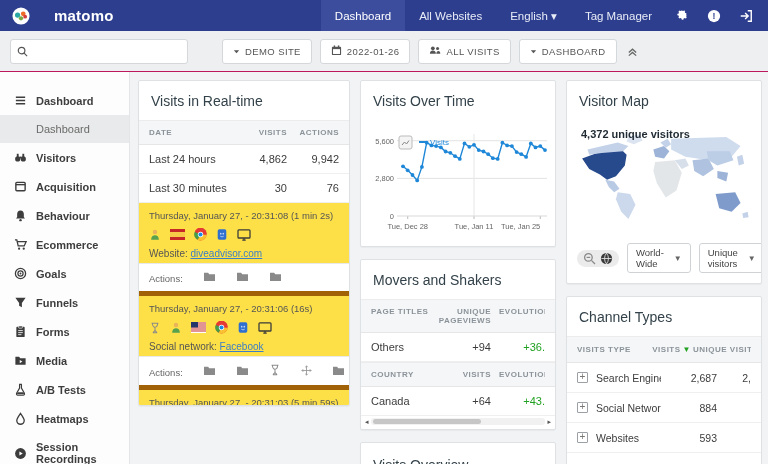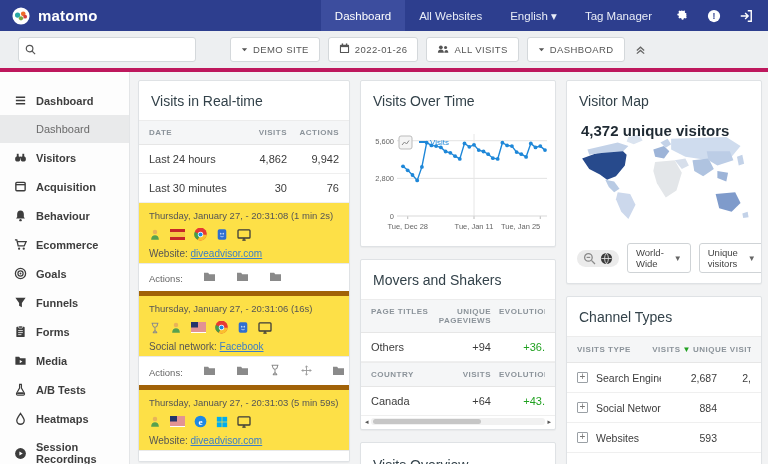--- a/index.html
+++ b/index.html
@@ -2,30 +2,30 @@
 <html><head>
 <meta charset="utf-8">
 <style>
   * { margin:0; padding:0; box-sizing:border-box; }
   html,body { width:768px; height:464px; overflow:hidden; background:#f2f3f4;
     font-family:"Liberation Sans", sans-serif; }
   .app { width:768px; height:464px; display:flex; flex-direction:column; overflow:hidden; }
 
   
   .navbar { height:31px; background:#2d3e8e; display:flex; align-items:stretch; color:#fff; flex:0 0 31px; }
-  .brand { display:flex; align-items:center; gap:8px; padding:0 12px; }
+  .brand { display:flex; align-items:center; gap:24px; padding:0 12px; }
   .brand-name { font-size:15px; font-weight:bold; letter-spacing:.2px; }
   .nav-spacer { flex:1; }
   .nav-item { display:flex; align-items:center; padding:0 14px; font-size:11.5px; color:#e8ecf7; cursor:pointer; }
   .nav-item.active { background:#3c4d9e; color:#fff; }
   .nav-icon { display:flex; align-items:center; padding:0 9px; cursor:pointer; }
   .nav-icon svg { display:block; }
 
   
-  .toolbar { height:41px; background:#edeff1; border-bottom:4px solid #be185d; display:flex; align-items:center; padding:0 18px; gap:8px; flex:0 0 41px; }
+  .toolbar { height:41px; background:#edeff1; border-bottom:1px solid #be185d; display:flex; align-items:center; padding:0 10px; gap:8px; flex:0 0 41px; }
   .searchbox { width:178px; height:25px; background:#fff; border:1px solid #d4d8db; border-radius:3px; display:flex; align-items:center; padding:0 6px; gap:5px; }
   .searchbox input { border:none; outline:none; flex:1; font-size:11px; min-width:0; background:transparent; }
   .tb-btn { height:25px; background:#fff; border:1px solid #d4d8db; border-radius:3px; display:flex; align-items:center; gap:5px; padding:0 10px; font-size:9.5px; color:#555; letter-spacing:.4px; cursor:pointer; white-space:nowrap; }
   .tb-group { display:flex; align-items:center; gap:8px; margin-left:26px; }
   .collapse-btn { color:#666; cursor:pointer; margin-left:2px; display:flex; }
 
   
   .body { flex:1; display:flex; overflow:hidden; }
   .sidebar { width:130px; background:#fdfdfd; border-right:1px solid #e3e5e7; padding-top:14px; overflow:hidden; flex:0 0 130px; }
   .side-item { display:flex; align-items:center; gap:9px; padding:8px 6px 8px 14px; font-size:11px; font-weight:bold; color:#3d3d3d; cursor:pointer; }
@@ -60,21 +60,21 @@
 
   
   .mini-scroll { display:flex; align-items:center; gap:2px; padding:2px 4px 4px; }
   .mini-scroll .arr { font-size:7px; color:#555; line-height:1; }
   .mini-track { flex:1; height:7px; background:#f1f1f1; border-radius:3px; position:relative; }
   .mini-thumb { position:absolute; left:2px; top:1px; height:5px; width:62%; background:#c6c6c6; border-radius:3px; }
   .green { color:#21a121; }
 
   
   .map-area { position:relative; padding:4px 8px 0; }
-  .map-label { position:absolute; top:2px; left:14px; font-size:15px; font-weight:bold; color:#1f2a33; z-index:2; }
+  .map-label { position:absolute; top:8px; left:14px; font-size:11px; font-weight:bold; color:#1f2a33; z-index:2; }
   .map-controls { display:flex; align-items:center; gap:8px; padding:7px 10px 10px; }
   .map-zoomers { background:#ebebeb; border-radius:10px; display:flex; align-items:center; gap:4px; padding:2px 6px; }
   .map-select { border:1px solid #cfd3d6; border-radius:3px; background:#fff; font-size:9.5px; color:#444; display:flex; align-items:center; gap:10px; padding:3px 8px; cursor:pointer; }
   .map-select .chev { font-size:8px; color:#666; }
 
   
   .ch-row { display:flex; align-items:center; padding:8.5px 10px; font-size:10.5px; color:#3c3c3c; border-bottom:1px solid #efefef; }
   .expander { width:11px; height:11px; border:1px solid #9aa0a5; border-radius:1px; margin-right:8px; position:relative; flex:0 0 11px; }
   .expander:before { content:"+"; position:absolute; left:1.5px; top:-2.5px; font-size:10px; color:#777; }
   .ch-visits { width:56px; text-align:right; flex:0 0 56px; }
@@ -294,21 +294,21 @@
               <path d="M5.8 4.8 L9.4 7 L5.8 9.2z" fill="#fff"></path>
             </svg>
           </span>
           <span>Session Recordings</span>
         </div>
       </div>
 
     <div class="main">
 
       <div class="col">
-        <div class="card" style="height:382px">
+        <div class="card" style="height:326px">
           <div class="card-title">Visits in Real-time</div>
           <div class="thead">
             <div class="cell-l">DATE</div>
             <div class="cell-r">VISITS</div>
             <div class="cell-r">ACTIONS</div>
           </div>
           <div id="realtime-body">
               <div class="trow">
                 <div class="cell-l">Last 24 hours</div>
                 <div class="cell-r">4,862</div>

